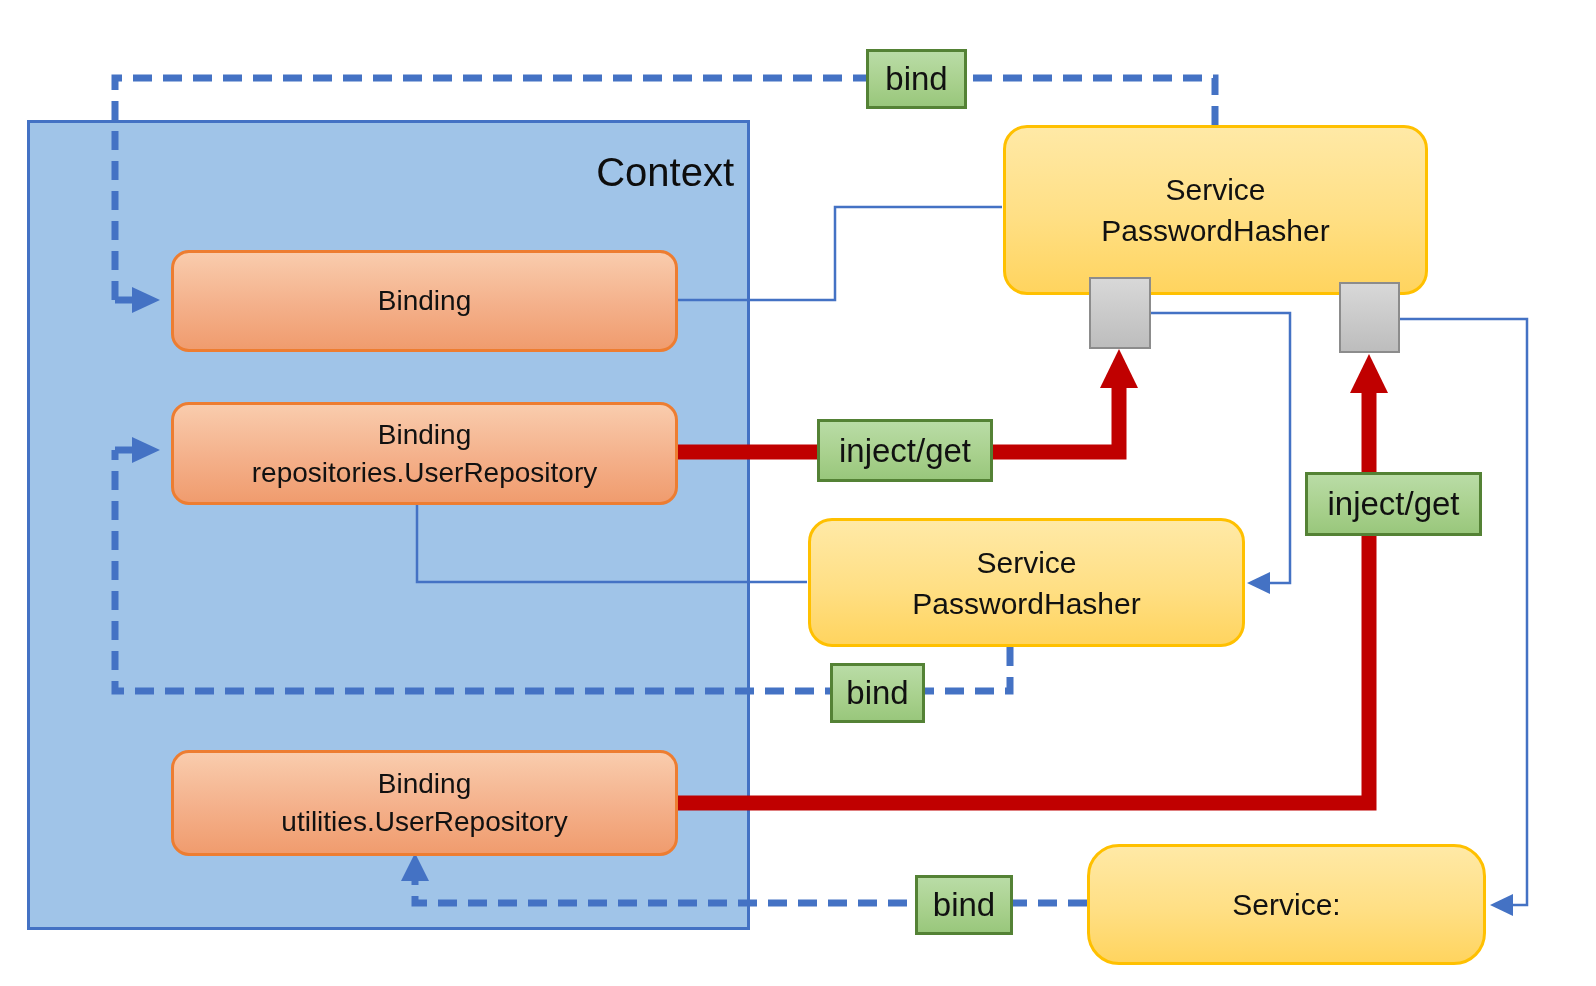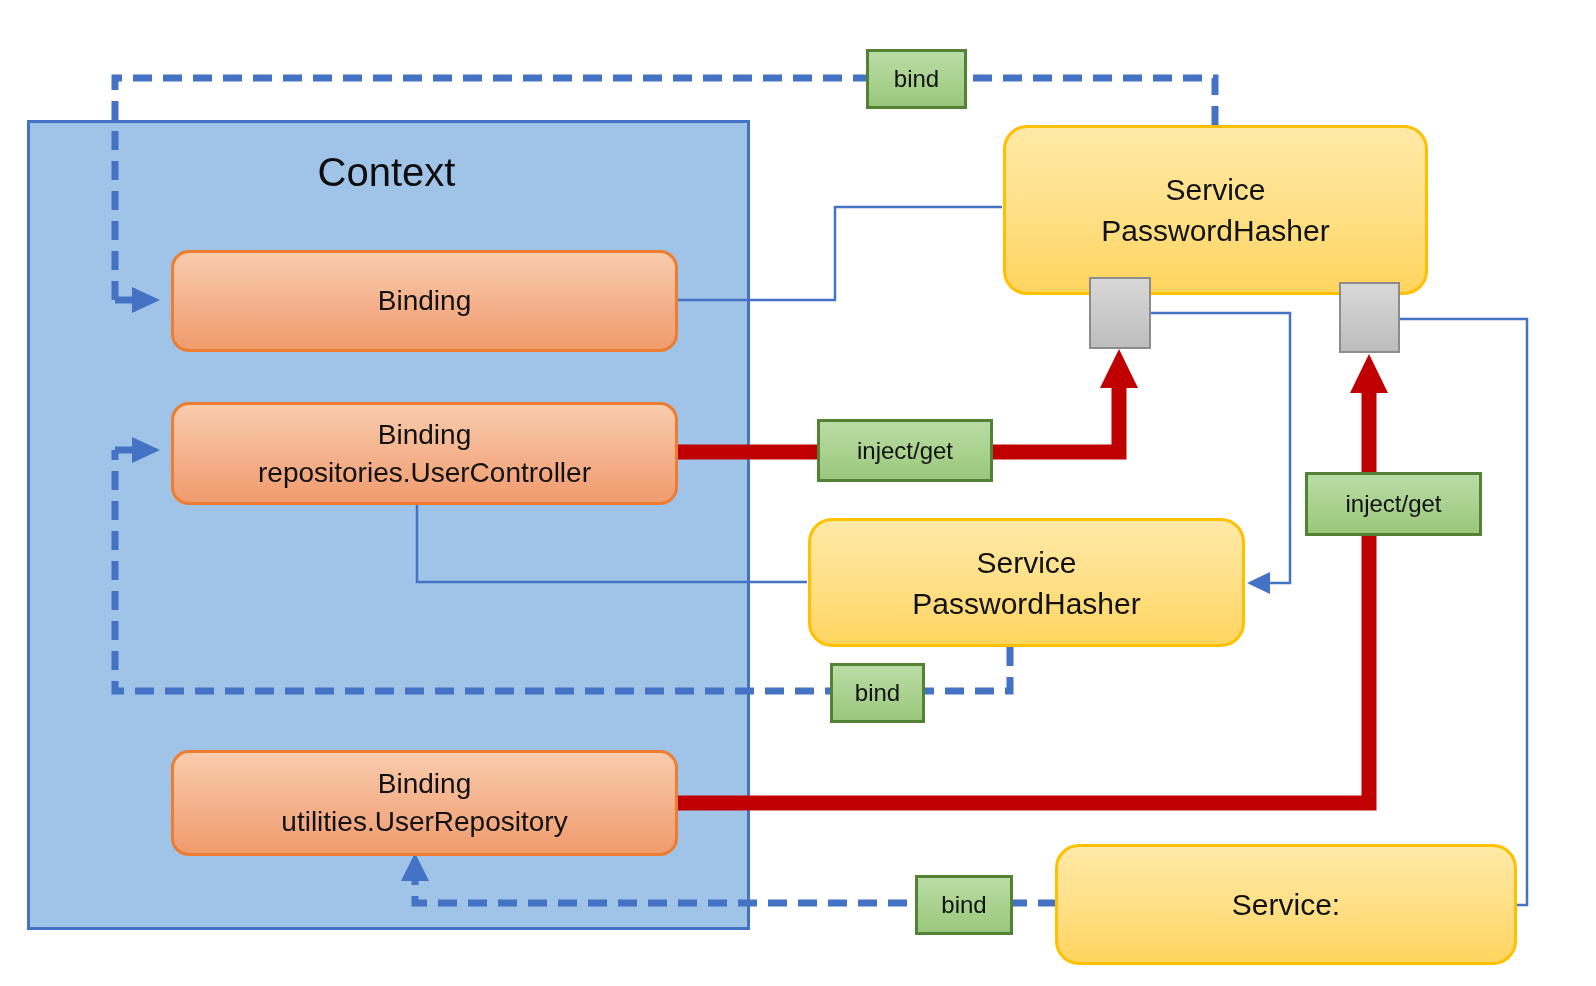--- a/index.html
+++ b/index.html
@@ -9,55 +9,55 @@
   }
   
   .context-rect{
     position:absolute;left:27px;top:120px;width:723px;height:810px;
     background:#A0C4E8;border:3px solid #4472C4;box-sizing:border-box;z-index:0;
   }
   .lines{position:absolute;left:0;top:0;width:1596px;height:986px;z-index:1;pointer-events:none;}
   .box{position:absolute;z-index:2;display:flex;flex-direction:column;align-items:center;justify-content:center;box-sizing:border-box;text-align:center;}
   
   .context-title{
-    position:absolute;left:33px;top:150px;width:707px;z-index:2;
-    text-align:center;font-size:40px;line-height:44px;color:#0d0d0d;
+    position:absolute;left:27px;top:150px;width:707px;z-index:2;
+    text-align:right;font-size:40px;line-height:44px;color:#0d0d0d;
   }
   
   .binding{
     left:171px;width:507px;
     background:linear-gradient(180deg,#F9CCAD 0%,#F4B08A 55%,#F09C6E 100%);
     border:3px solid #ED7D31;border-radius:18px;
     font-size:28px;line-height:38px;
   }
   .binding.b1{top:250px;height:102px;}
   .binding.b2{top:402px;height:103px;}
   .binding.b3{top:750px;height:106px;}
   
   .service{
     background:linear-gradient(180deg,#FFE9A6 0%,#FFDF84 55%,#FFD45F 100%);
     border:3px solid #FFC000;border-radius:24px;
     font-size:30px;line-height:41px;
   }
   .service.s1{left:1003px;top:125px;width:425px;height:170px;}
   .service.s2{left:808px;top:518px;width:437px;height:129px;}
-  .service.s3{left:1055px;top:844px;width:462px;height:121px;}
+  .service.s3{left:1087px;top:844px;width:399px;height:121px;border-radius:32px;}
   
   .port{
     position:absolute;z-index:3;box-sizing:border-box;
     background:linear-gradient(180deg,#D8D8D8 0%,#BDBDBD 100%);
     border:2px solid #8C8C8C;
   }
   .port.p1{left:1089px;top:277px;width:62px;height:72px;}
   .port.p2{left:1339px;top:282px;width:61px;height:71px;}
   
   .elabel{
     background:linear-gradient(180deg,#B9DCA6 0%,#A9D18E 55%,#99C77C 100%);
     border:3px solid #548235;
-    font-size:24px;line-height:30px;z-index:3;
+    font-size:33px;line-height:30px;z-index:3;
   }
   .elabel.bind-top{left:866px;top:49px;width:101px;height:60px;}
   .elabel.ig-left{left:817px;top:419px;width:176px;height:63px;}
   .elabel.ig-right{left:1305px;top:472px;width:177px;height:64px;}
   .elabel.bind-mid{left:830px;top:663px;width:95px;height:60px;}
   .elabel.bind-bottom{left:915px;top:875px;width:98px;height:60px;}
 </style>
 </head>
 <body>
 
@@ -94,21 +94,21 @@
 
     <path d="M1400,319 H1527 V905 H1512" fill="none" stroke-width="2.5" stroke="#4472C4"></path>
     <polygon points="1490,905 1513,894 1513,916" fill="#4472C4"></polygon>
   </svg>
 
   <div class="box binding b1">
     <span>Binding</span>
   </div>
   <div class="box binding b2">
     <span>Binding</span>
-    <span>repositories.UserController</span>
+    <span>repositories.UserRepository</span>
   </div>
   <div class="box binding b3">
     <span>Binding</span>
     <span>utilities.UserRepository</span>
   </div>
 
   <div class="box service s1">
     <span>Service</span>
     <span>PasswordHasher</span>
   </div>

